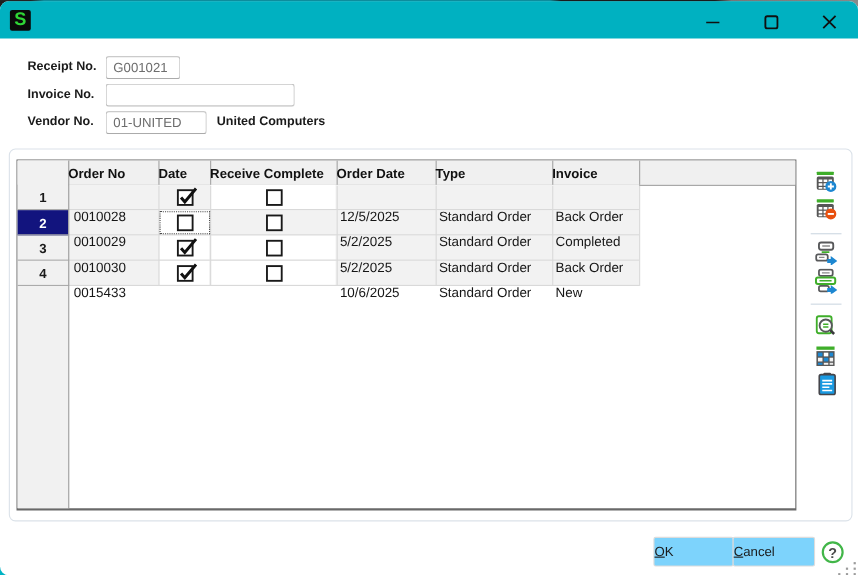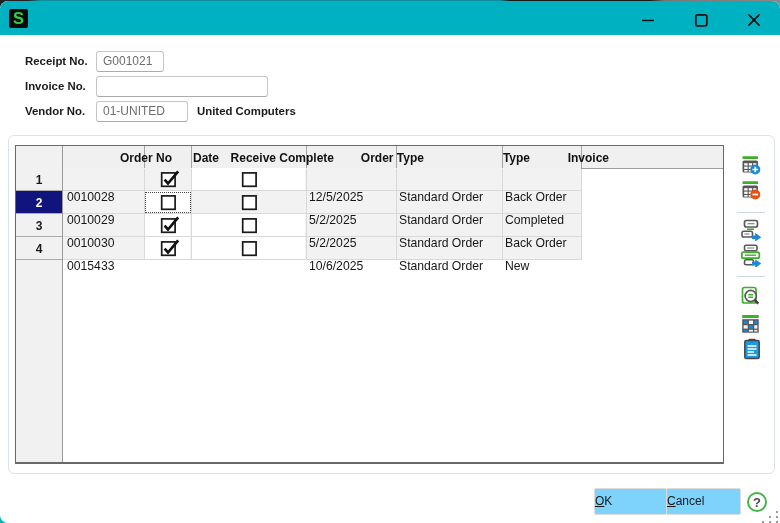--- a/index.html
+++ b/index.html
@@ -22,21 +22,21 @@
 
   
   .lbl { font-size:11.4px; font-weight:bold; color:#1a1a1a; z-index:2; }
   .inp { background:#fff; border:1px solid #c6c6c6; border-bottom-color:#ababab; border-radius:3px;
          font-size:12px; color:#6d6d6d; line-height:19px; padding-left:6px; height:21px; z-index:2; }
 
   
   #panel { left:8px; top:135px; width:767px; height:339px; border:1px solid #dbe2e9; border-radius:6px; background:#fff; z-index:2; }
   #grid { left:15px; top:145px; width:709px; height:319px; border:1px solid #696969; border-bottom-width:2px; background:#fff; z-index:2; }
   .g { position:absolute; z-index:3; }
-  .hdrtxt { font-size:12px; font-weight:bold; color:#111; top:151px; height:14px; text-align:right; z-index:4;margin-left:28px; }
+  .hdrtxt { font-size:12px; font-weight:bold; color:#111; top:151px; height:14px; text-align:left; z-index:4; }
   .cell { font-size:12.2px; color:#161616; height:14px; z-index:4; white-space:nowrap;margin-top:17px; }
   .vl { width:1px; background:#d9d9d9; }
   .vh { width:1px; background:#a3a3a3; }
   .hl { height:1px; background:#d9d9d9; }
   .rsep { height:1px; background:#ababab; }
   .rowno { font-size:12px; font-weight:bold; color:#1a1a1a; width:46px; text-align:center; z-index:4; }
   .cb { z-index:5; }
 
   
   .btn { border:1px solid #dcdcdc; background:#7dd3fc; text-align:left; font-size:12px; color:#1a1a1a;
@@ -117,21 +117,21 @@
   <div class="g vl" style="left:306px;top:169px;height:91px"></div>
   <div class="g vl" style="left:396px;top:169px;height:91px"></div>
   <div class="g vl" style="left:502px;top:169px;height:91px"></div>
   <div class="g vl" style="left:581px;top:169px;height:91px"></div>
 
   <div class="g" style="left:62px;top:146px;width:1px;height:316px;background:#9a9a9a"></div>
 
   <div class="abs hdrtxt" style="left:62px;width:82px">Order No</div>
   <div class="abs hdrtxt" style="left:144px;width:47px">Date</div>
   <div class="abs hdrtxt" style="left:191px;width:115px">Receive Complete</div>
-  <div class="abs hdrtxt" style="left:306px;width:90px">Order Type</div>
+  <div class="abs hdrtxt" style="left:306px;width:90px">Order Date</div>
   <div class="abs hdrtxt" style="left:396px;width:106px">Type</div>
   <div class="abs hdrtxt" style="left:502px;width:79px">Invoice</div>
 
   <div class="abs rowno" style="left:16px;top:173px">1</div>
   <div class="abs rowno" style="left:16px;top:196px;color:#fff">2</div>
   <div class="abs rowno" style="left:16px;top:219px">3</div>
   <div class="abs rowno" style="left:16px;top:242px">4</div>
 
   <div class="abs cell" style="left:67px;top:173px">0010028</div>
   <div class="abs cell" style="left:309px;top:173px">12/5/2025</div>

